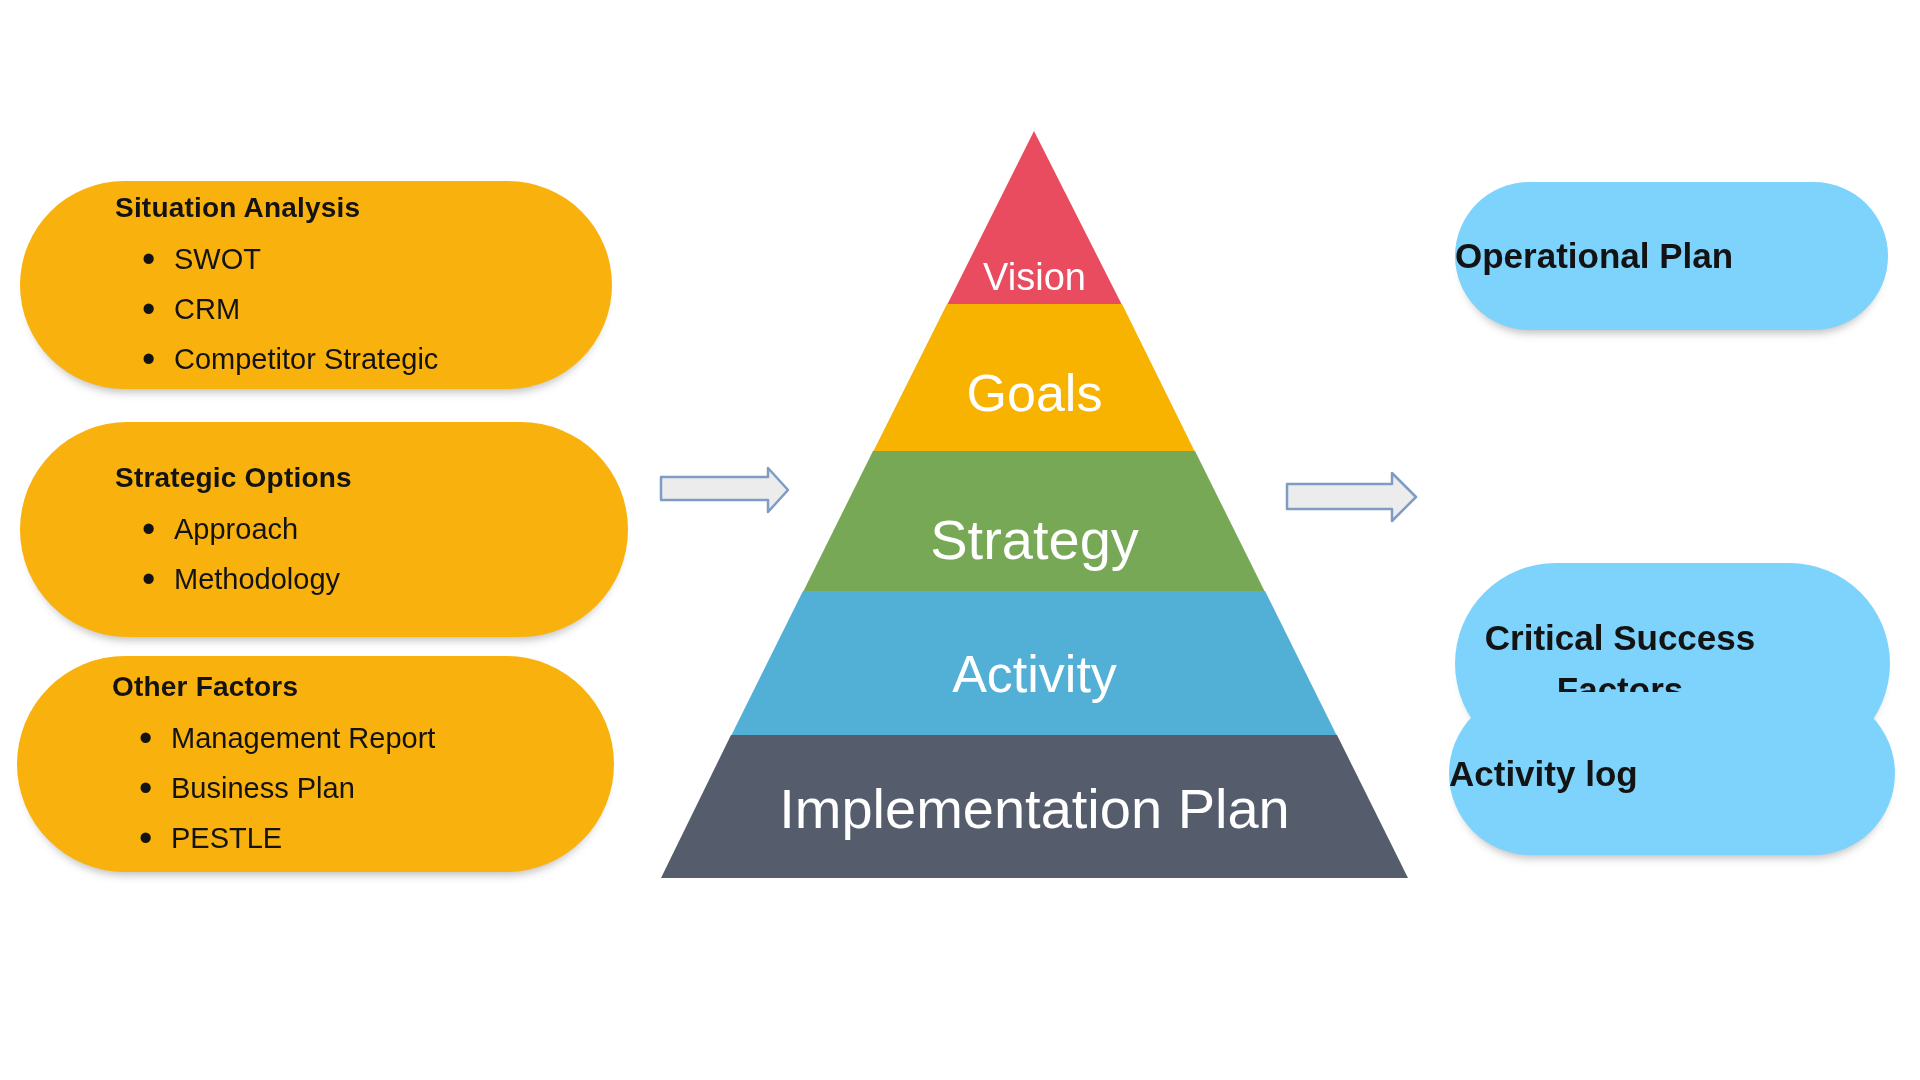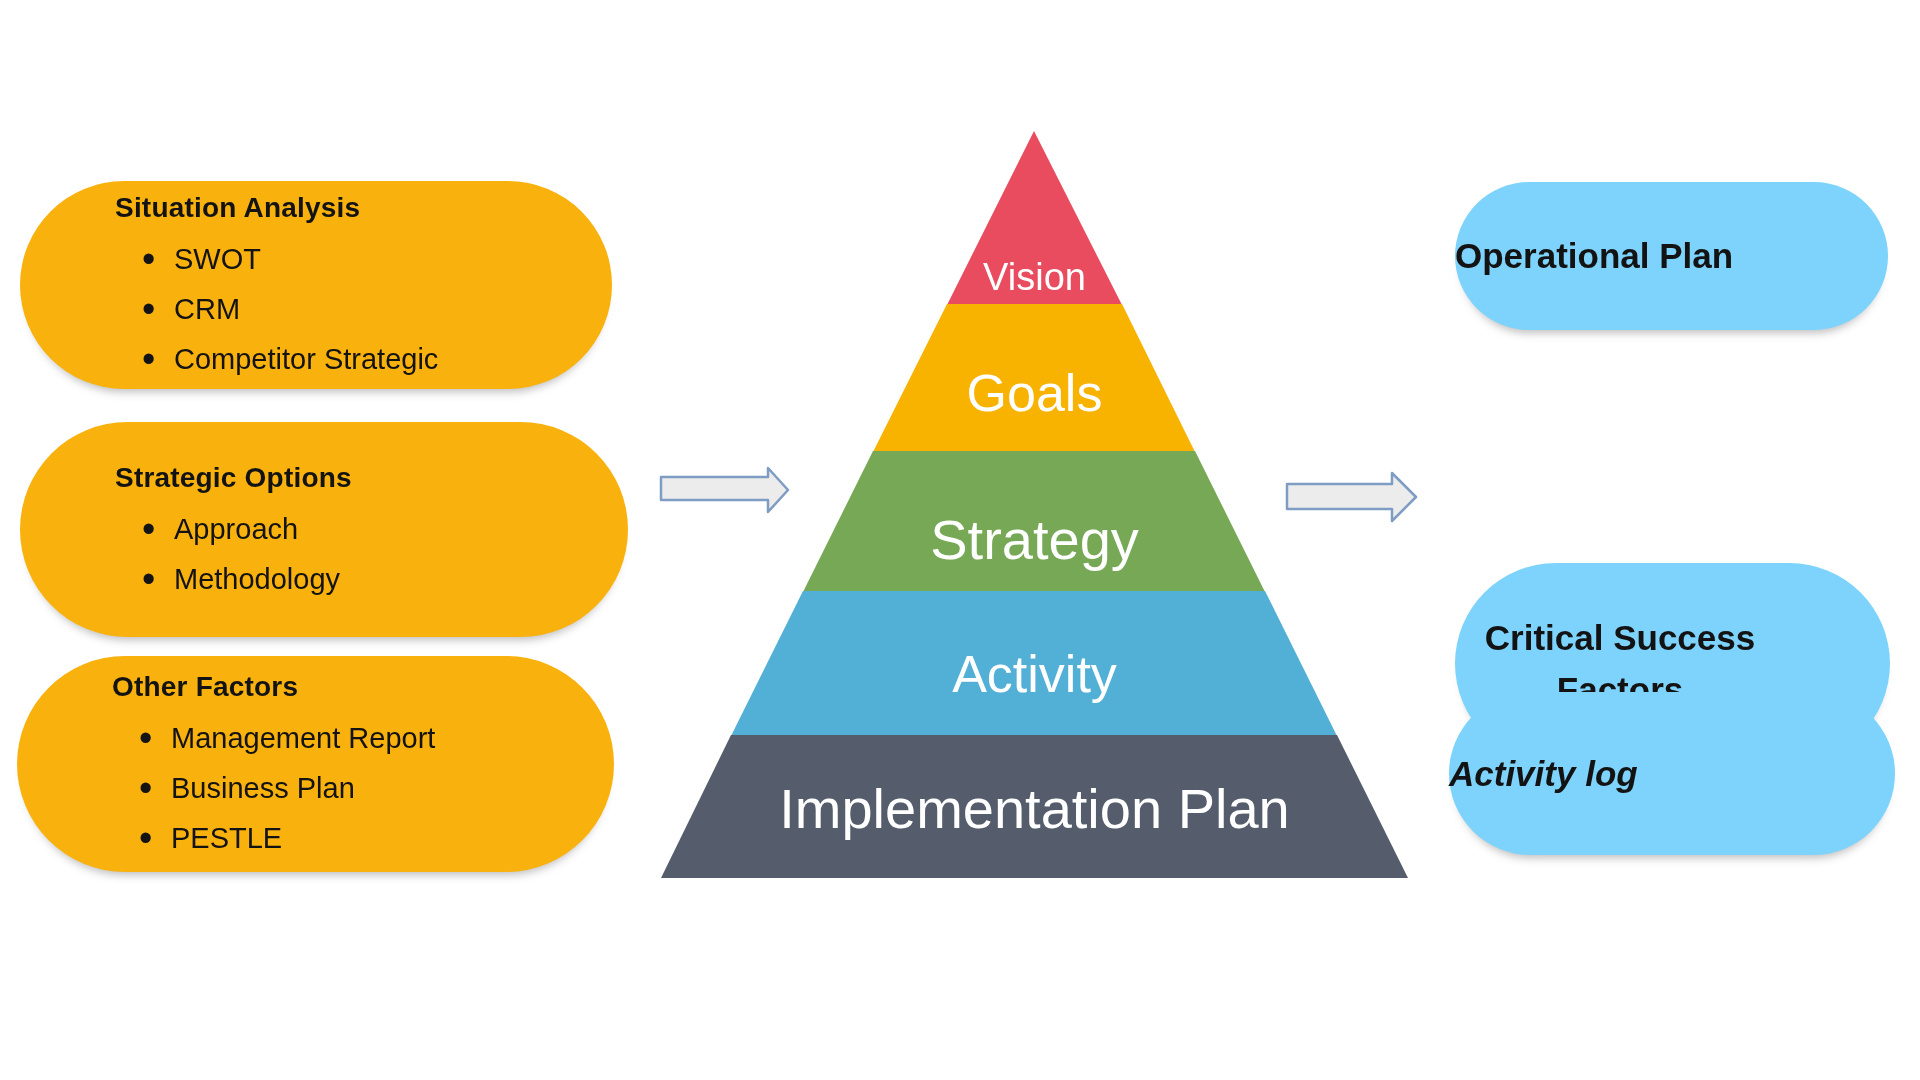--- a/index.html
+++ b/index.html
@@ -80,21 +80,21 @@
     box-shadow:0 10px 9px -7px rgba(110,110,110,.45);
     display:flex;justify-content:flex-start;align-items:center;
     text-align:center;
     font-size:35px;font-weight:700;line-height:52px;
     box-sizing:border-box;
   }
   .pill .pill-label{max-width:330px;}
   #pill-1{left:1455px;top:182px;width:433px;height:148px;}
   #pill-2{left:1453px;top:345px;width:432px;height:152px;}
   #pill-3{left:1455px;top:522px;width:435px;height:201px;margin-top:41px;}
-  #pill-4{left:1449px;top:692px;width:446px;height:163px;font-style:italic;}
+  #pill-4{left:1449px;top:692px;width:446px;height:163px;}
 </style>
 </head>
 <body>
 
 <div id="stage">
 
   <div class="panel" id="panel-1">
     <div class="panel-title">Situation Analysis</div>
     <ul>
       <li>SWOT</li>

